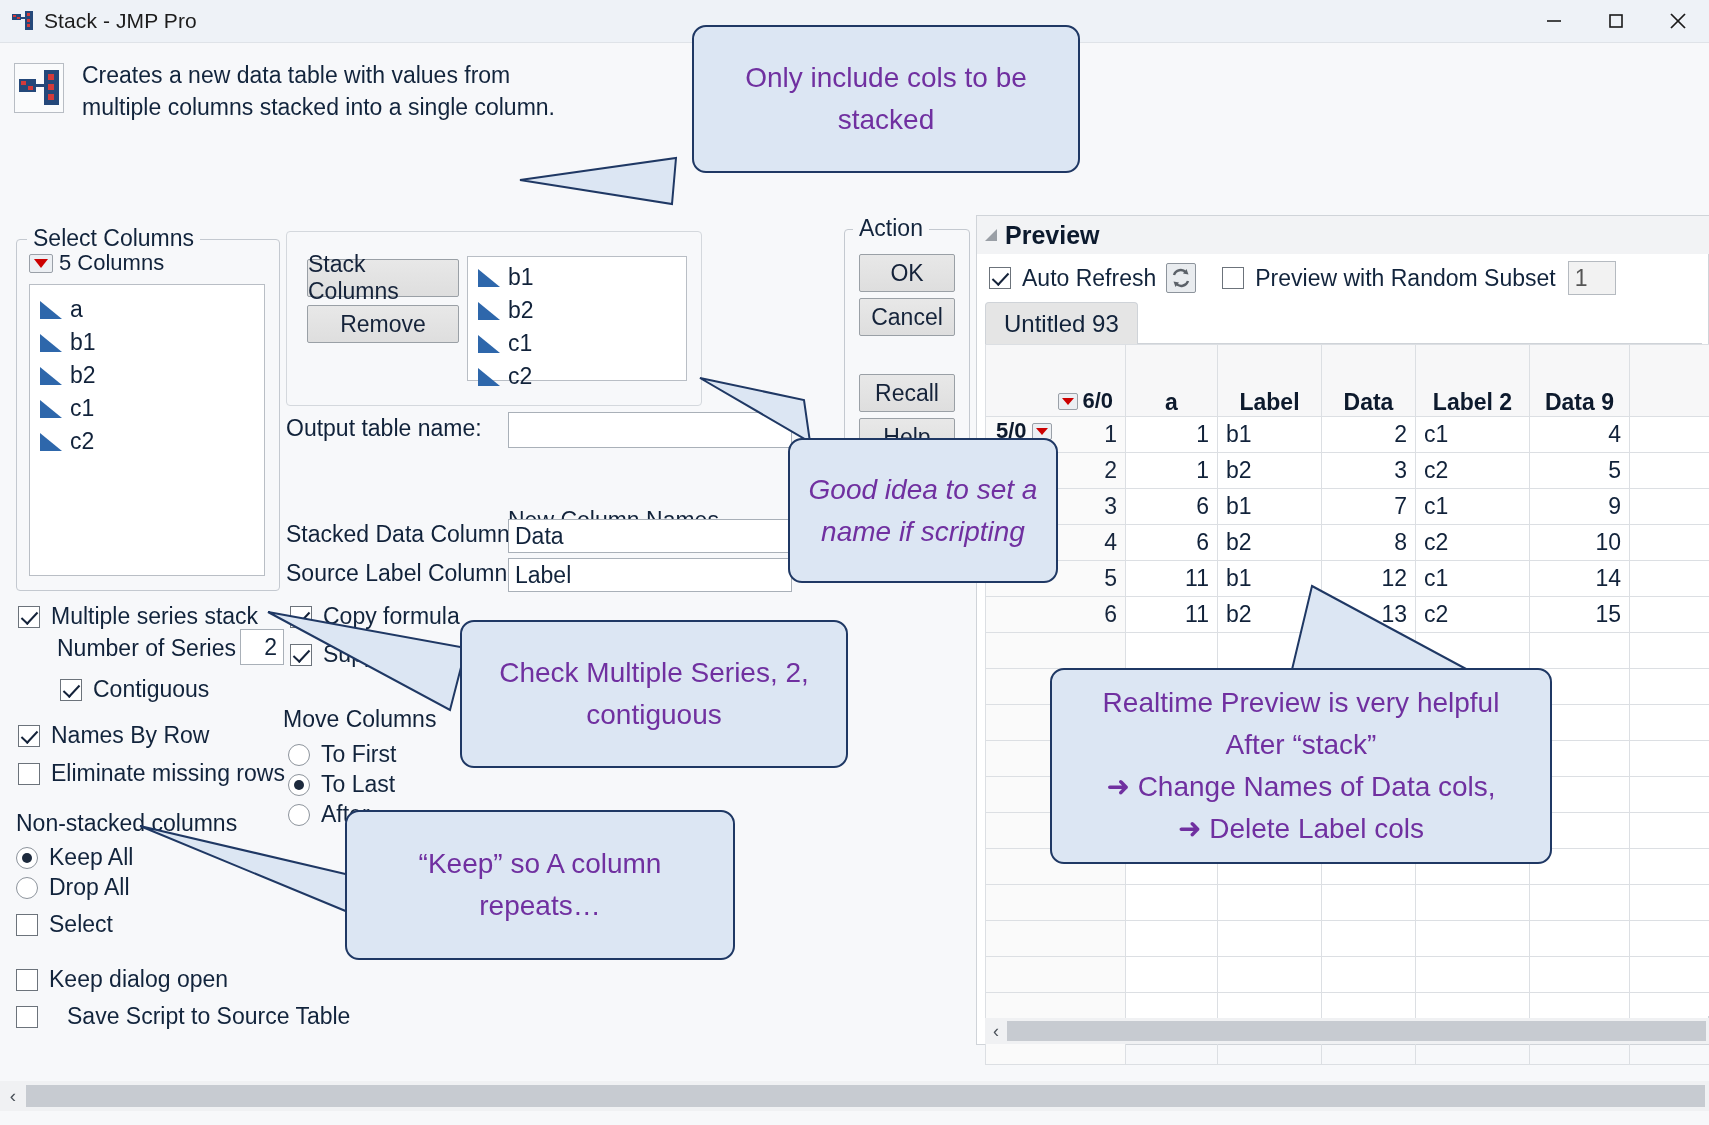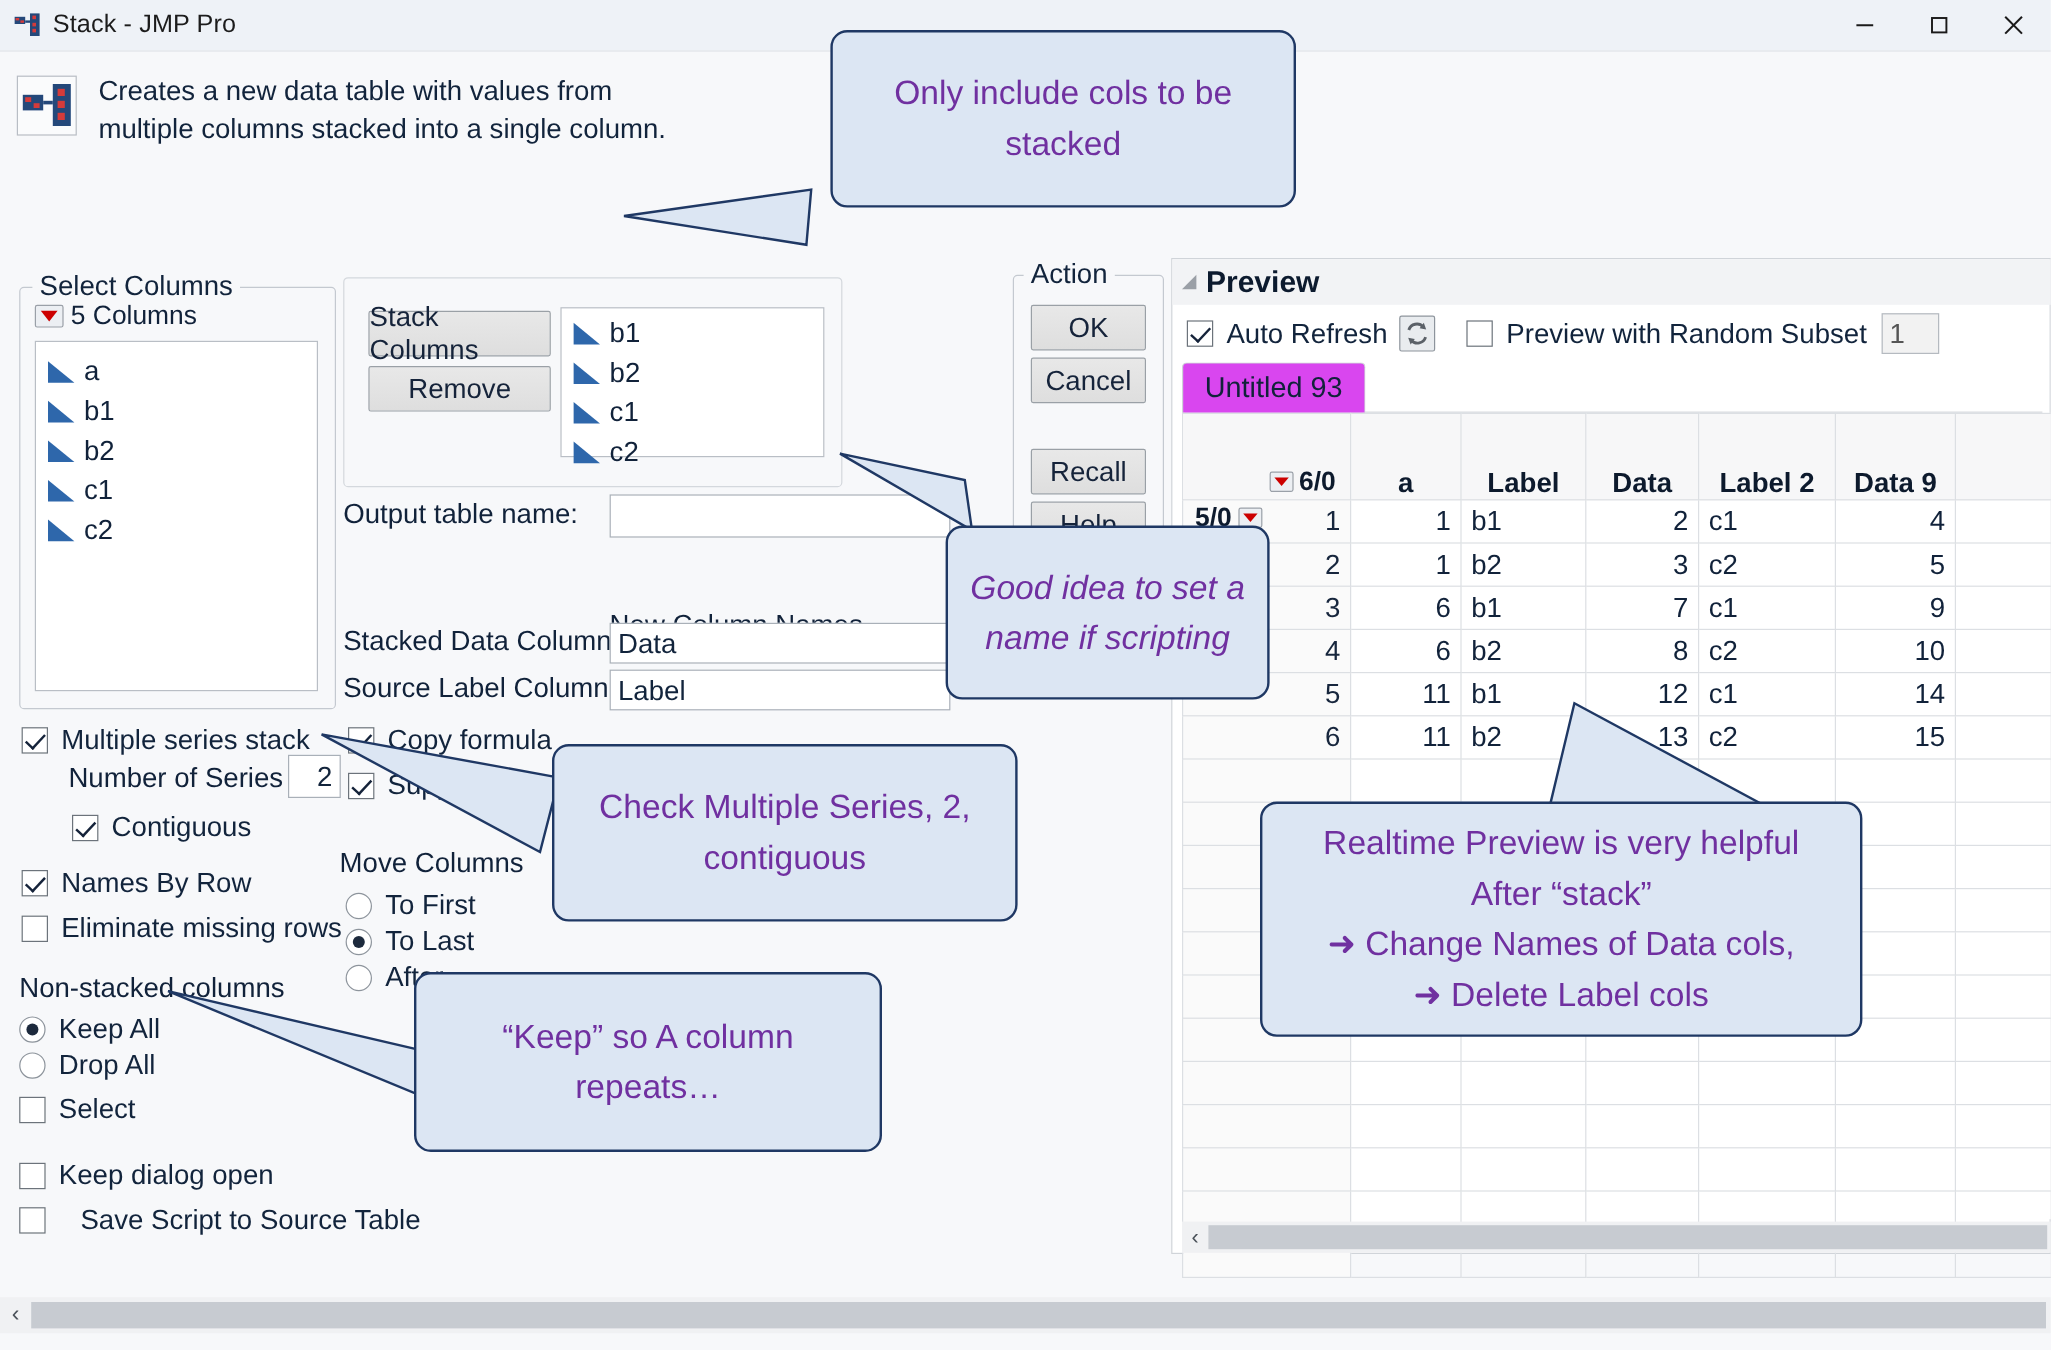--- a/index.html
+++ b/index.html
@@ -142,21 +142,21 @@
   #previewOpts{ position:absolute; left:0; top:42px; width:733px; height:40px; display:flex; align-items:center; }
   #optAutoRefresh{ margin-left:12px; }
   #refreshBtn{ margin-left:10px; width:30px; height:30px; border:1px solid #8d949c; background:#e9ecef;
                display:flex; align-items:center; justify-content:center; border-radius:2px;}
   #optRandomSubset{ margin-left:26px; }
   #subsetInput{ margin-left:12px; width:48px; height:34px; background:#f2f2f2; border:1px solid #b5bac0;
                 font-size:23px; color:#555; display:flex; align-items:center; padding-left:6px;}
 
   #tabstrip{ position:absolute; left:8px; top:86px; width:717px; height:42px; border-bottom:1px solid #cfd3d8;}
   #tabUntitled{ position:absolute; left:0; top:0; height:42px; padding:0 18px; display:flex; align-items:center;
-                background:#d946ef; border:1px solid #cfd3d8; border-bottom:none; border-radius:4px 4px 0 0; font-size:24px;}
+                background:#e5e5e5; border:1px solid #cfd3d8; border-bottom:none; border-radius:4px 4px 0 0; font-size:24px;}
 
   
   #grid{ position:absolute; left:8px; top:128px; width:725px; height:672px; background:#fff; }
   #grid table{ border-collapse:collapse; font-size:23px; table-layout:fixed; width:725px;}
   #grid th, #grid td{ border:1px solid #dcdfe3; height:36px; padding:0 8px; font-weight:normal;}
   #grid thead th{ background:#f7f7f8; font-weight:bold; vertical-align:bottom; height:72px; color:#0d1a2d;}
   #grid th.corner{ position:relative; background:#f7f7f8; }
   .corner-inner{ position:relative; width:100%; height:100%; }
   .corner-tl{ position:absolute; right:4px; top:2px; display:flex; align-items:center; gap:5px; font-size:22px;}
   .corner-bl{ position:absolute; left:2px; bottom:2px; display:flex; align-items:center; gap:5px; font-size:22px;}

